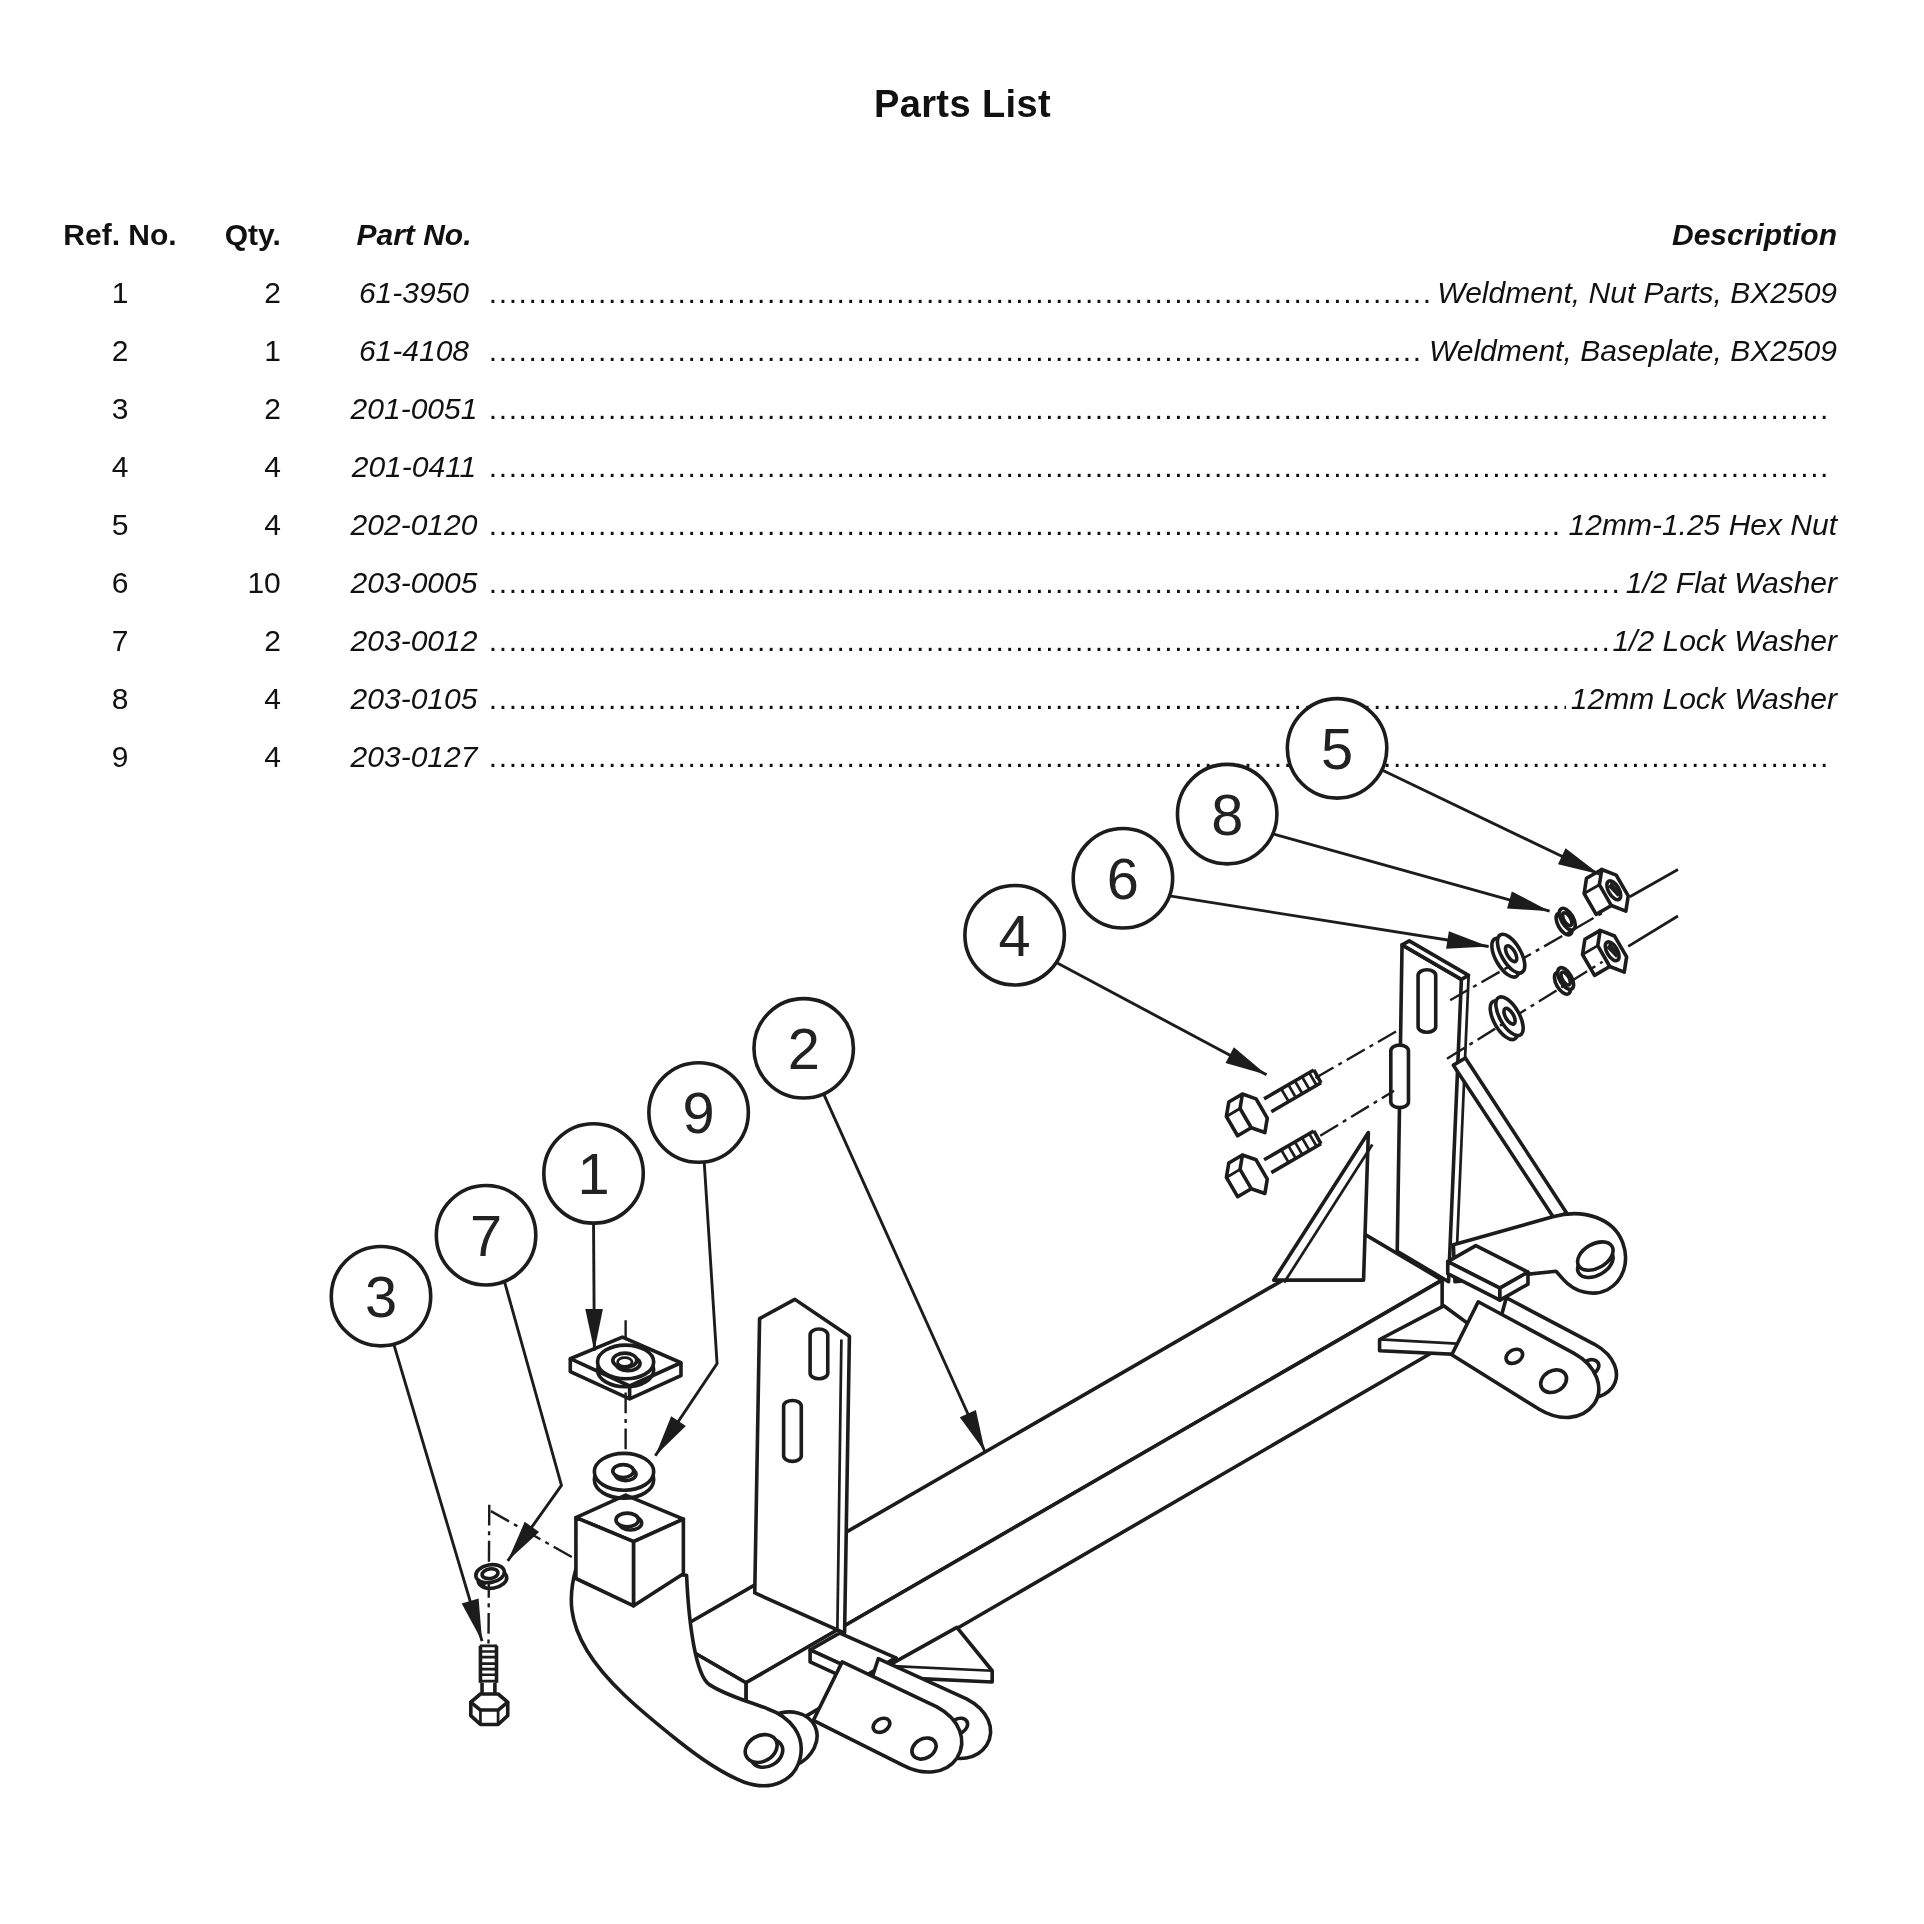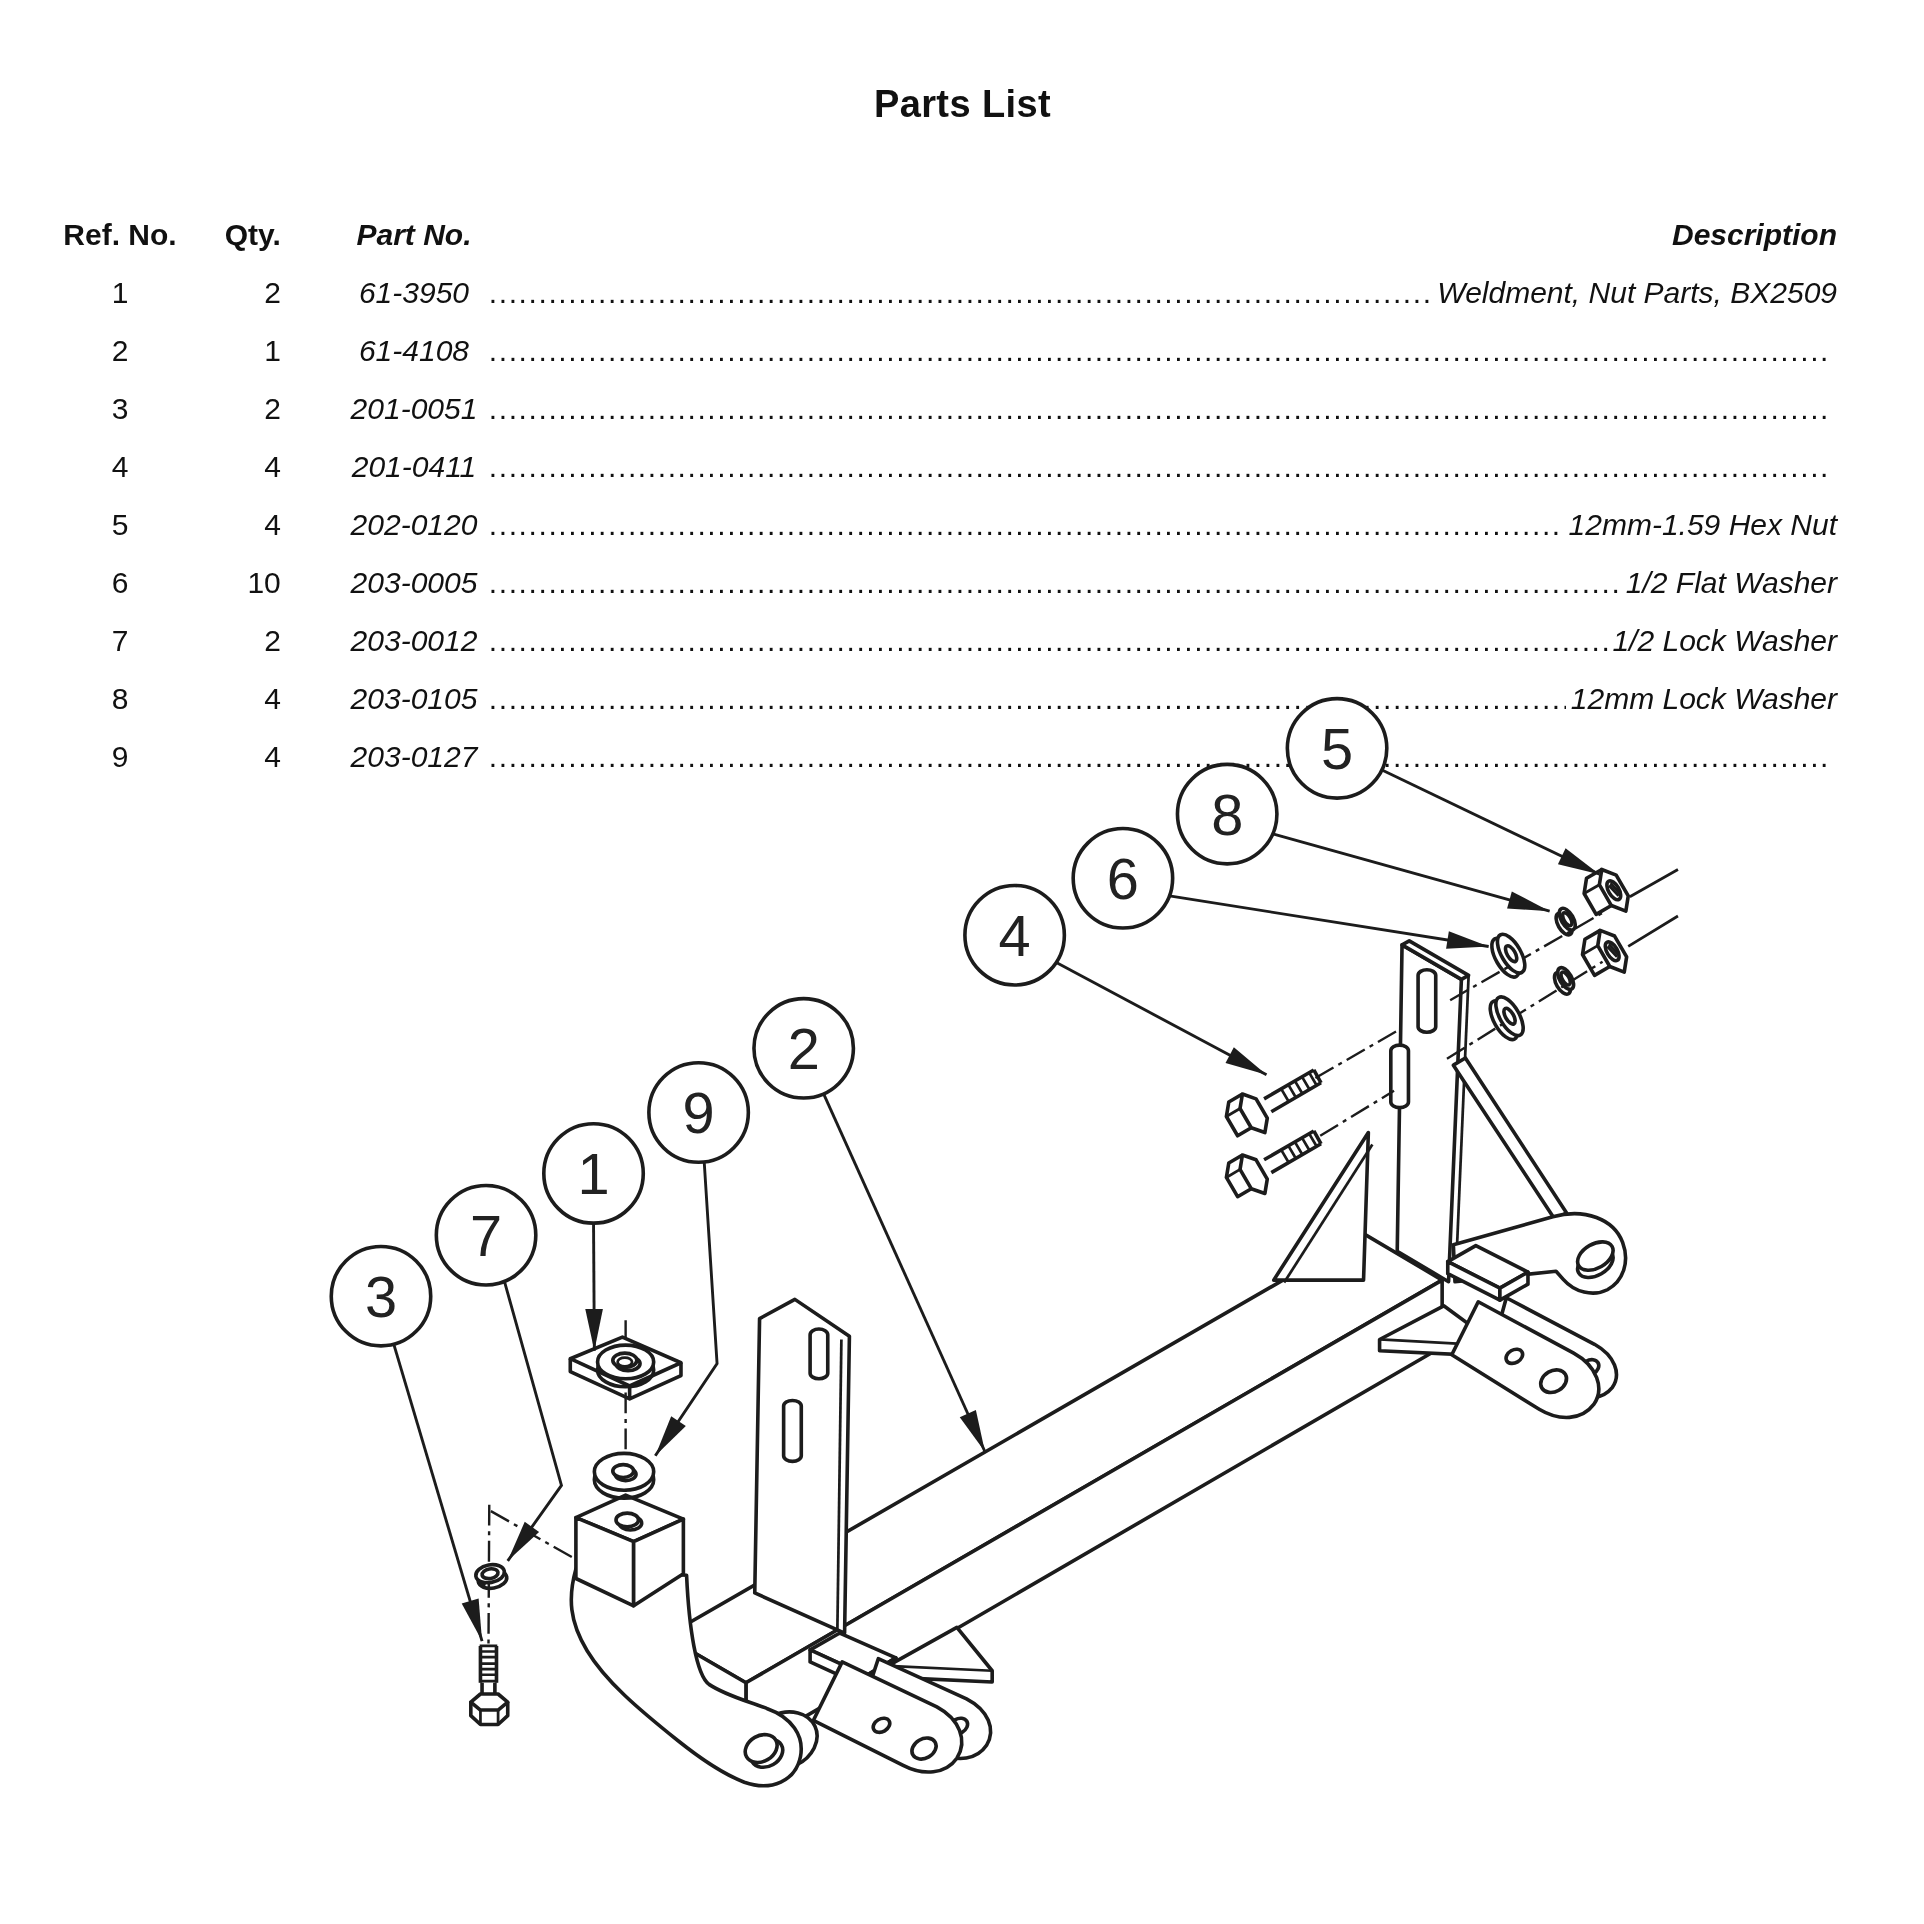--- a/index.html
+++ b/index.html
@@ -44,20 +44,21 @@
       <span class="c-part">61-3950</span>
       <span class="leader">................................................................................................................................................................................................................................................</span>
       <span class="c-desc">Weldment, Nut Parts, BX2509</span>
     </div>
 
     <div class="trow">
       <span class="c-ref">2</span>
       <span class="c-qty">1</span>
       <span class="c-part">61-4108</span>
       <span class="leader">................................................................................................................................................................................................................................................</span>
+      <span class="c-desc">Weldment, Baseplate, BX2509</span>
     </div>
 
     <div class="trow">
       <span class="c-ref">3</span>
       <span class="c-qty">2</span>
       <span class="c-part">201-0051</span>
       <span class="leader">................................................................................................................................................................................................................................................</span>
     </div>
 
     <div class="trow">
@@ -65,21 +66,21 @@
       <span class="c-qty">4</span>
       <span class="c-part">201-0411</span>
       <span class="leader">................................................................................................................................................................................................................................................</span>
     </div>
 
     <div class="trow">
       <span class="c-ref">5</span>
       <span class="c-qty">4</span>
       <span class="c-part">202-0120</span>
       <span class="leader">................................................................................................................................................................................................................................................</span>
-      <span class="c-desc">12mm-1.59 Hex Nut</span>
+      <span class="c-desc">12mm-1.25 Hex Nut</span>
     </div>
 
     <div class="trow">
       <span class="c-ref">6</span>
       <span class="c-qty">10</span>
       <span class="c-part">203-0005</span>
       <span class="leader">................................................................................................................................................................................................................................................</span>
       <span class="c-desc">1/2 Flat Washer</span>
     </div>
 

